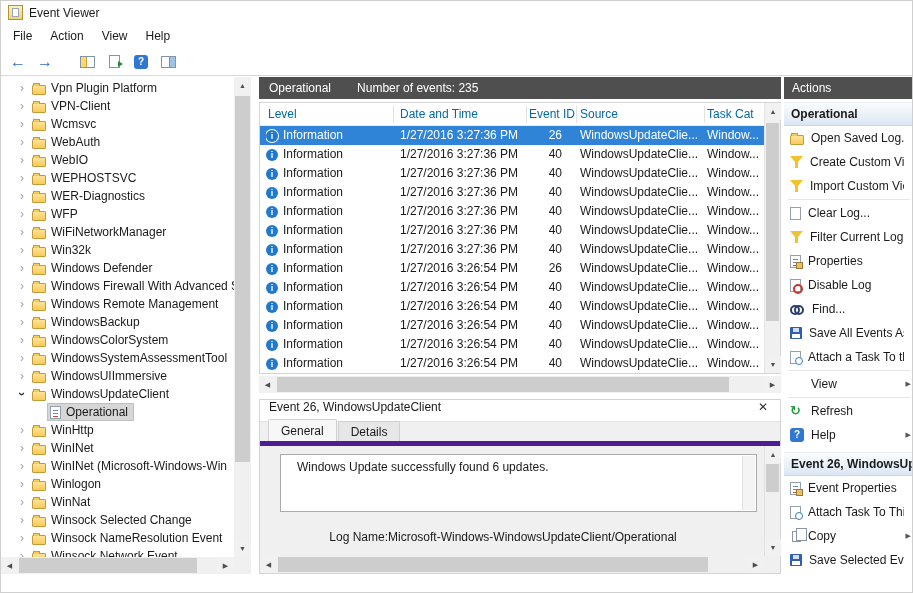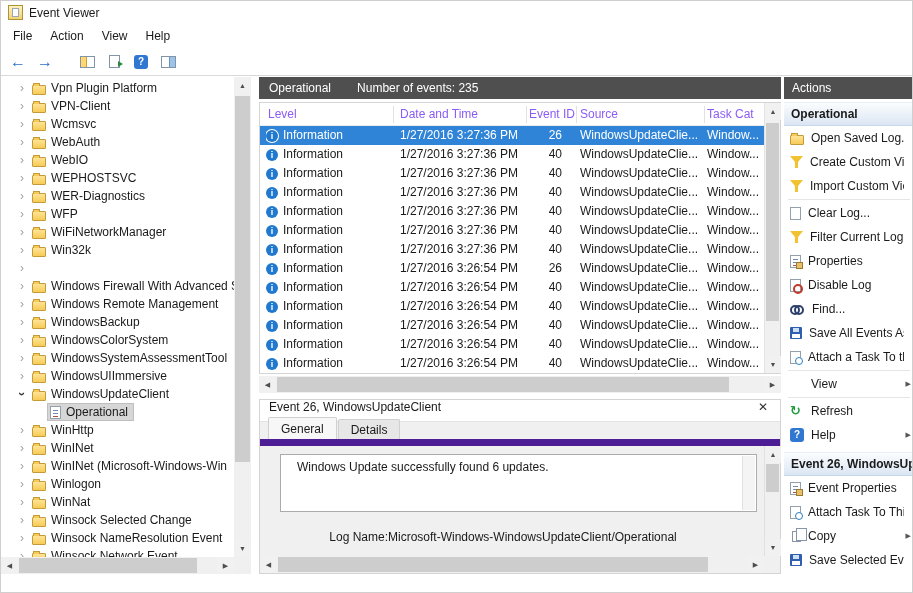--- a/index.html
+++ b/index.html
@@ -75,41 +75,41 @@
   .thumb { position:absolute; background:#cdcdcd; }
   .tree-vscroll { position:absolute; right:0; top:0; width:17px; height:480px; }
   .tree-hscroll { position:absolute; left:0; bottom:0; height:17px; width:233px; }
   .tree-corner { position:absolute; right:0; bottom:0; width:17px; height:17px; background:#f0f0f0; }
 
   
   .main { position:absolute; left:258px; top:0; width:522px; height:497px; }
   .main-head { position:absolute; top:0; left:0; right:0; height:22px; background:#4f4f4f; color:#fff; display:flex; align-items:center; padding:0 10px; gap:26px; }
   .list { position:absolute; top:25px; left:0; right:0; height:272px; background:#fff; border:1px solid #d4d4d4; }
   .list-head { position:absolute; top:0; left:0; right:16px; height:23px; border-bottom:1px solid #ececec; background:#fff; }
-  .col { position:absolute; top:0; height:23px; line-height:23px; color:#8b5cf6; white-space:nowrap; }
+  .col { position:absolute; top:0; height:23px; line-height:23px; color:#0369a1; white-space:nowrap; }
   .colsep { position:absolute; top:3px; height:17px; width:1px; background:#e2e2e2; }
   .rows { position:absolute; top:23px; left:0; right:16px; bottom:0; overflow:hidden; }
   .row { position:relative; height:19px; background:#fff; }
   .row.selected { background:#2f84d8; color:#fff; }
   .row.selected .ic-info { box-shadow:0 0 0 1px #fff; }
   .cell { position:absolute; top:0; height:19px; line-height:19px; white-space:nowrap; overflow:hidden; }
   .c-level { left:6px; width:126px; display:flex; align-items:center; gap:5px; }
   .c-date { left:140px; width:126px; }
   .c-id { left:266px; width:36px; text-align:right; }
   .c-src { left:320px; width:124px; }
   .c-task { left:447px; right:0; }
   .list-vscroll { position:absolute; top:0; right:0; width:16px; bottom:0; background:#f0f0f0; border-left:1px solid #e4e4e4; }
   .list-hscroll { position:absolute; top:299px; left:0; right:0; height:17px; background:#f0f0f0; }
 
   
   .detail { position:absolute; top:322px; left:0; right:0; height:175px; background:#f0f0f0; border:1px solid #d4d4d4; }
   .d-title { position:absolute; top:0; left:0; right:0; height:22px; background:#fff; border-bottom:1px solid #e3e3e3; display:flex; align-items:flex-start; padding:0 9px; }
   .d-title .t { flex:1; }
   .d-close { font-size:12px; color:#333; width:16px; text-align:center; }
-  .d-tabs { position:absolute; top:22px; left:0; right:0; height:24px; display:flex; align-items:flex-end; padding-left:8px; border-bottom:7px solid #4c1d95; }
+  .d-tabs { position:absolute; top:22px; left:0; right:0; height:24px; display:flex; align-items:flex-end; padding-left:8px; border-bottom:5px solid #4c1d95; }
   .tab { height:20px; line-height:20px; padding:0 12px; border:1px solid #d0d0d0; border-bottom:none; background:#e7e7e7; margin-right:1px; border-radius:2px 2px 0 0; }
   .tab.active { background:#f7f7f7; height:22px; line-height:22px; }
   .d-body { position:absolute; top:46px; left:0; right:16px; bottom:17px; }
   .msg { position:absolute; top:8px; left:20px; right:7px; height:58px; background:#fff; border:1px solid #ababab; padding:5px 16px; }
   .msg-scroll { position:absolute; top:1px; bottom:1px; right:1px; width:13px; background:#f4f4f4; border-left:1px solid #e0e0e0; }
   .logrow { position:absolute; top:84px; left:22px; right:4px; display:flex;text-align:right; }
   .logrow .lab { width:106px; flex:none; }
   .d-vscroll { position:absolute; top:46px; right:0; width:16px; bottom:17px; background:#f0f0f0; border-left:1px solid #e0e0e0; }
   .d-hscroll { position:absolute; left:0; right:16px; bottom:0; height:17px; background:#f0f0f0; }
   .d-corner { position:absolute; right:0; bottom:0; width:16px; height:17px; background:#f0f0f0; }
@@ -233,20 +233,24 @@
           </div>
           <div class="tree-item">
             <span class="tw tw-closed">›</span>
             <span class="tnode">
               <span class="ic ic-folder"></span>
               <span class="tlbl">Win32k</span>
             </span>
           </div>
           <div class="tree-item">
             <span class="tw tw-closed">›</span>
+            <span class="tnode">
+              <span class="ic ic-folder"></span>
+              <span class="tlbl">Windows Defender</span>
+            </span>
           </div>
           <div class="tree-item">
             <span class="tw tw-closed">›</span>
             <span class="tnode">
               <span class="ic ic-folder"></span>
               <span class="tlbl">Windows Firewall With Advanced S</span>
             </span>
           </div>
           <div class="tree-item">
             <span class="tw tw-closed">›</span>

